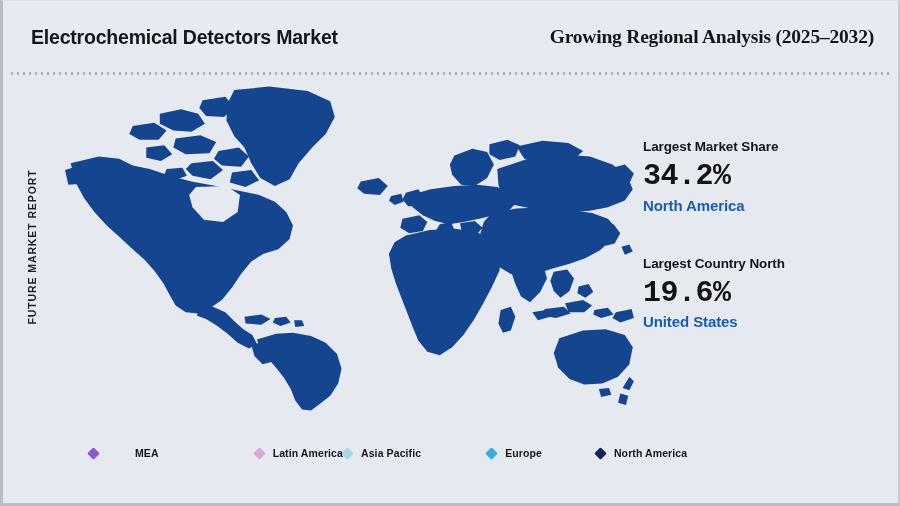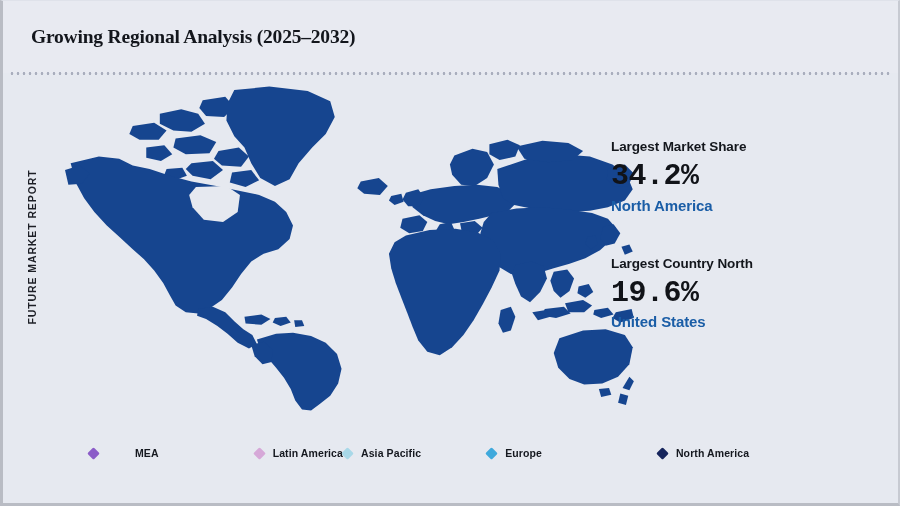--- a/index.html
+++ b/index.html
@@ -84,21 +84,21 @@
     width: 570px;
     height: 330px;
   }
   .map-wrap svg {
     display: block;
     width: 100%;
     height: 100%;
   }
   .stats {
     position: absolute;
-    left: 608px;
+    left: 640px;
     top: 138px;
     width: 250px;
   }
   .stat-block {
     margin-bottom: 42px;
   }
   .stat-label {
     font-size: 13.5px;
     font-weight: bold;
     color: #13161c;
@@ -143,29 +143,30 @@
   }
   .legend-text {
     font-size: 10.5px;
     font-weight: bold;
     color: #15181f;
     letter-spacing: 0.1px;
   }
   .lg-0 { margin-right: 96px; gap: 28px; }
   .lg-1 { }
   .lg-2 { margin-right: 66px; }
-  .lg-3 { margin-right: 116px; }
+  .lg-3 { margin-right: 54px; }
 </style>
 </head>
 <body>
 
 <div class="page">
 
   <div class="header">
     <div class="header-inner">
+      <div class="title-left">Electrochemical Detectors Market</div>
       <div class="title-right">Growing Regional Analysis (2025–2032)</div>
     </div>
   </div>
   <div class="dotted-rule"></div>
 
   <div class="sidebar-label">FUTURE MARKET REPORT</div>
 
   <div class="map-wrap">
     <svg viewBox="0 0 1010 580" preserveAspectRatio="xMidYMid meet">
       <g fill="#16458f">

